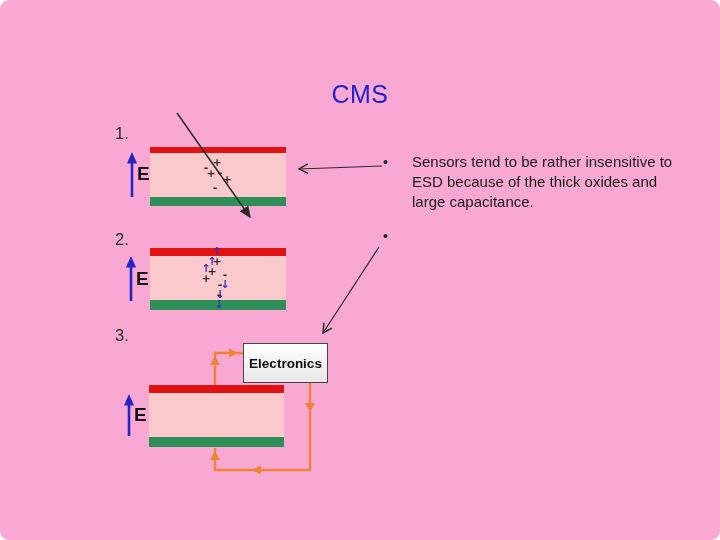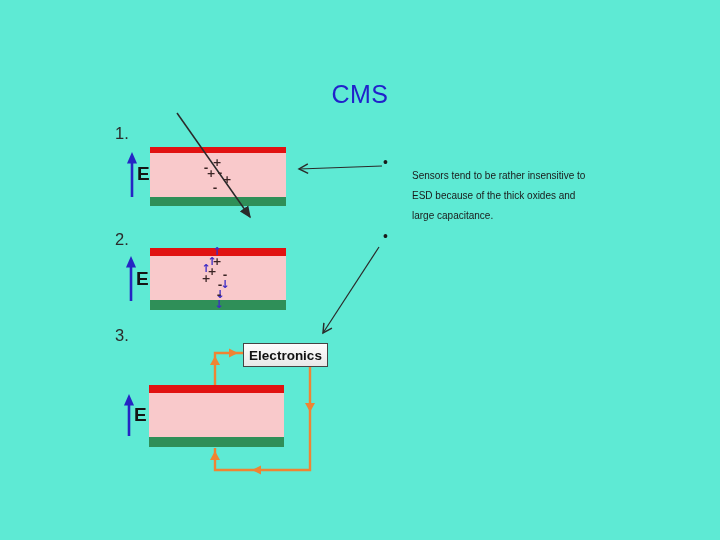--- a/index.html
+++ b/index.html
@@ -1,51 +1,52 @@
 <!DOCTYPE html>
 <html><head>
 <meta charset="utf-8">
 <title>Slide</title>
 <style>
   html,body{margin:0;padding:0;background:#ffffff;}
   .slide{
-    position:relative;width:720px;height:540px;background:#5eead4;overflow:hidden;
+    position:relative;width:720px;height:540px;background:#f9a8d4;overflow:hidden;
     font-family:"Liberation Sans", sans-serif;
+    border-radius:9px;
   }
   .title{
     position:absolute;left:0;right:0;top:80px;margin:0;
     text-align:center;font-size:25px;font-weight:400;color:#2121cb;
     letter-spacing:0.5px;
   }
   .dlabel{
     position:absolute;left:115px;font-size:16.5px;color:#2b2b2b;z-index:3;
   }
   .sensor{
     position:absolute;display:flex;flex-direction:column;z-index:1;
   }
   .electrode-top{height:7px;background:#e11212;}
   .bulk{flex:1;background:#f9c9cb;}
   .electrode-bottom{height:9px;background:#2f8f58;}
   .elabel{
     position:absolute;font-size:19px;font-weight:600;color:#141414;z-index:3;
   }
   .ebox{
-    position:absolute;left:243px;top:343px;width:85px;height:24px;
+    position:absolute;left:243px;top:343px;width:85px;height:40px;
     border:1.5px solid #444;background:linear-gradient(180deg,#fdfdfd,#e8e8e8);
     display:flex;align-items:center;justify-content:center;
     font-size:13.5px;font-weight:700;color:#111;z-index:3;box-sizing:border-box;
   }
   .bullet{
     position:absolute;left:383px;width:292px;display:flex;z-index:3;
   }
   .bullet .marker{
     width:29px;flex:0 0 29px;font-size:14px;line-height:20px;color:#1a1a1a;
   }
   .bullet .btext{
-    font-size:10px;line-height:20px;color:#1a1a1a;white-space:pre-line;margin-top:14px;
+    font-size:15px;line-height:20px;color:#1a1a1a;white-space:pre-line;
   }
   .overlay{
     position:absolute;left:0;top:0;width:720px;height:540px;z-index:2;
     pointer-events:none;
   }
   #charges-layer{
     position:absolute;left:0;top:0;width:720px;height:540px;z-index:4;
     pointer-events:none;
   }
   .charge{

